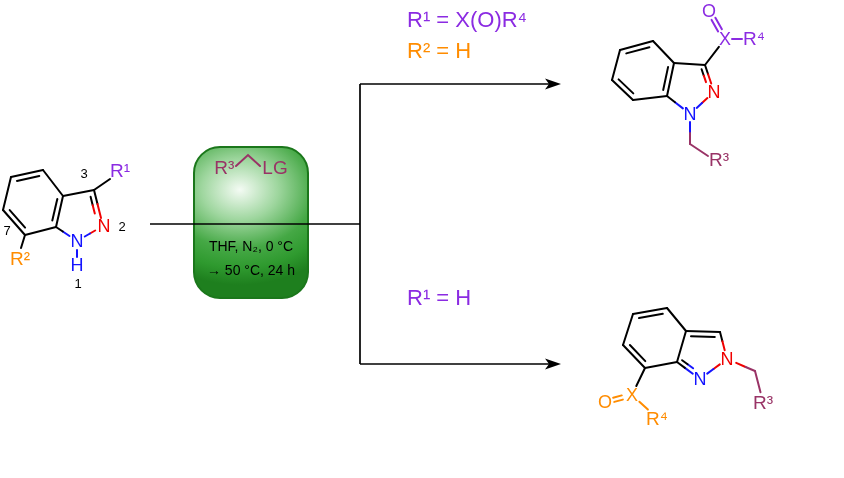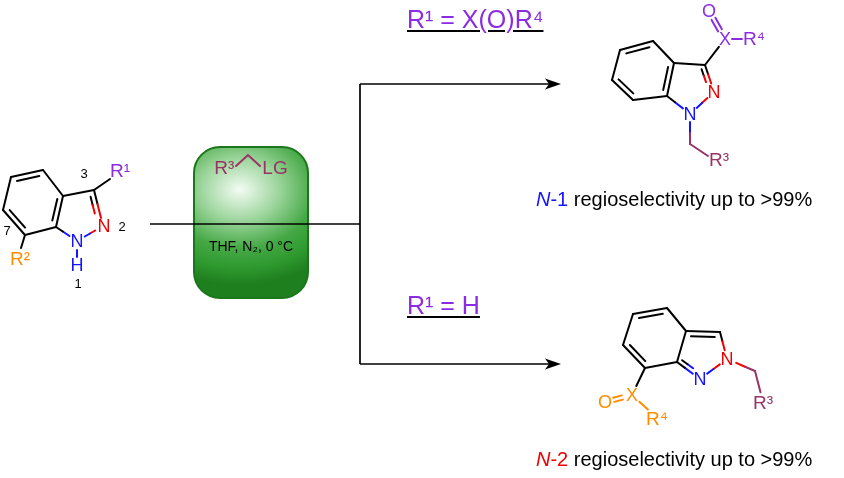--- a/index.html
+++ b/index.html
@@ -8,21 +8,21 @@
   .abs{position:absolute;}
   svg text{font-family:"Liberation Sans","DejaVu Sans",sans-serif;}
   .atom{font-size:18px;}
   .rlabel{font-size:19px;}
   .locant{font-size:13px;fill:#000;}
   .purple{color:#8b2be2;fill:#8b2be2;}
   .orange{color:#ff8c00;fill:#ff8c00;}
   .red{color:#f00000;fill:#f00000;}
   .blue{color:#1414ff;fill:#1414ff;}
   .maroon{color:#993366;fill:#993366;}
-  .cond{font-size:25px;line-height:31px;white-space:nowrap;text-decoration:underline;}
+  .cond{font-size:22px;line-height:31px;white-space:nowrap;}
   .result{font-size:20px;white-space:nowrap;color:#000;}
   .result em{font-style:italic;}
   #reagent-box{
     left:193px;top:146px;width:116px;height:153px;
     border-radius:27px;
     border:2px solid #1b771b;
     box-sizing:border-box;
     background:radial-gradient(ellipse 120px 95px at 40% 28%, #f4fbf4 0%, #9ed69e 32%, #45a845 62%, #2f9a2f 82%, #1e7f1e 100%);
   }
   #reagent-box .boxrow{position:absolute;left:0;width:100%;text-align:center;white-space:nowrap;}
@@ -74,35 +74,37 @@
     <text x="78" y="148" text-anchor="middle" class="locant">1</text>
   </svg>
 
   <div id="reagent-box" class="abs">
     <div class="boxrow" style="top:5px">
       <span class="rlabel maroon">R³</span><svg class="caret-bond" width="26" height="15" viewBox="0 0 26 15">
           <path d="M1,13 L13,2 L25,13" fill="none" stroke="#993366" stroke-width="2" stroke-linecap="round"></path>
         </svg><span class="rlabel maroon">LG</span>
     </div>
     <div class="boxrow boxtxt" style="top:90px">THF, N₂, 0 °C</div>
+    <div class="boxrow boxtxt" style="top:114px">→ 50 °C, 24 h</div>
   </div>
 
   <svg class="abs" style="left:0;top:0;pointer-events:none" width="844" height="478" viewBox="0 0 844 478">
     <line x1="150" y1="224" x2="360" y2="224" stroke="#000" stroke-width="1.7"></line>
     <line x1="360" y1="84" x2="360" y2="364" stroke="#000" stroke-width="1.7"></line>
     <line x1="360" y1="84" x2="549" y2="84" stroke="#000" stroke-width="1.7"></line>
     <polygon points="561,84 545,78.5 549,84 545,89.5" fill="#000"></polygon>
     <line x1="360" y1="364" x2="549" y2="364" stroke="#000" stroke-width="1.7"></line>
     <polygon points="561,364 545,358.5 549,364 545,369.5" fill="#000"></polygon>
   </svg>
 
   <div class="abs cond" style="left:407px;top:4px">
     <div class="purple">R¹ = X(O)R⁴</div>
+    <div class="orange">R² = H</div>
   </div>
-  <div class="abs cond" style="left:407px;top:290px">
+  <div class="abs cond" style="left:407px;top:282px">
     <div class="purple">R¹ = H</div>
   </div>
 
   <svg class="abs" style="left:560px;top:0" width="284" height="180" viewBox="0 0 284 180">
     <g stroke="#000" stroke-width="2" stroke-linecap="round">
       <line x1="93" y1="41" x2="60" y2="50"></line>
       <line x1="89.4" y1="47.2" x2="66.3" y2="53.4"></line>
       <line x1="60" y1="50" x2="52" y2="80"></line>
       <line x1="52" y1="80" x2="73" y2="100"></line>
       <line x1="58.6" y1="79.4" x2="73.3" y2="93.4"></line>
@@ -183,20 +185,14 @@
       <line x1="79.4" y1="111.7" x2="87.9" y2="119.6" stroke="#ff8c00"></line>
     </g>
     <text x="167" y="75" text-anchor="middle" class="atom red">N</text>
     <text x="140" y="95" text-anchor="middle" class="atom blue">N</text>
     <text x="72" y="111" text-anchor="middle" class="atom orange">X</text>
     <text x="45" y="118" text-anchor="middle" class="atom orange">O</text>
     <text x="86" y="135" class="rlabel orange">R⁴</text>
     <text x="193" y="119" class="rlabel maroon">R³</text>
   </svg>
 
-  <div class="abs result" style="left:536px;top:188px">
-    <em class="blue">N</em><span class="blue">-1</span><span> regioselectivity up to &gt;99%</span>
-  </div>
-  <div class="abs result" style="left:536px;top:448px">
-    <em class="red">N</em><span class="red">-2</span><span> regioselectivity up to &gt;99%</span>
-  </div>
 
 </div>
 
 </body></html>

